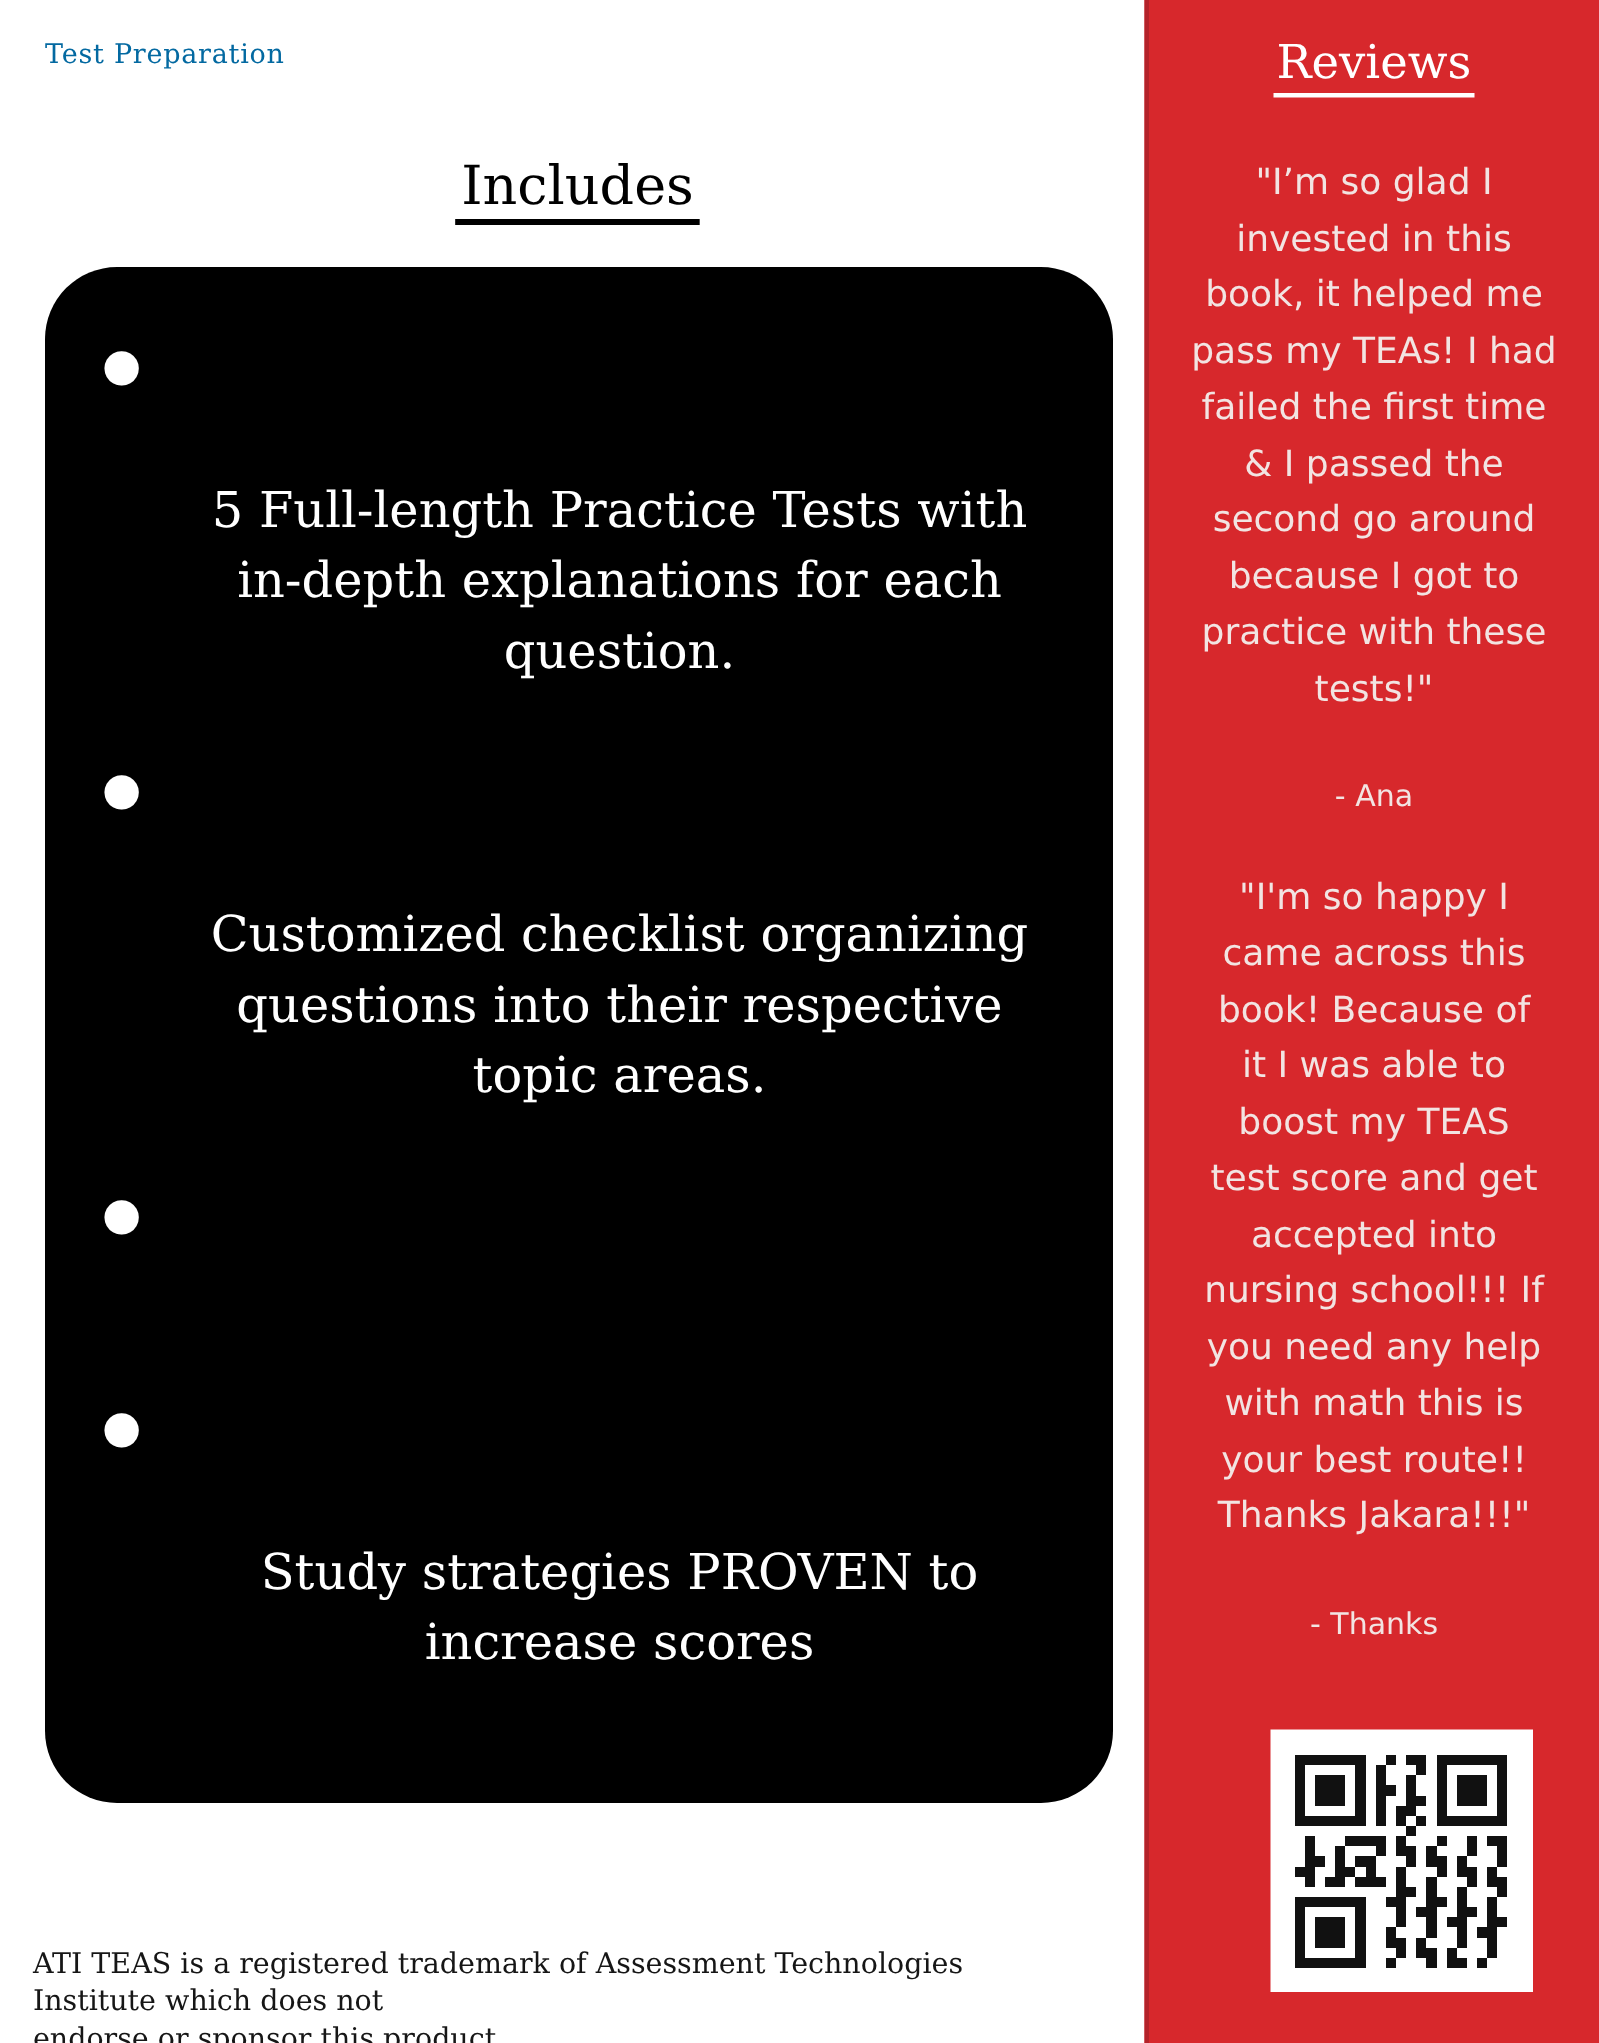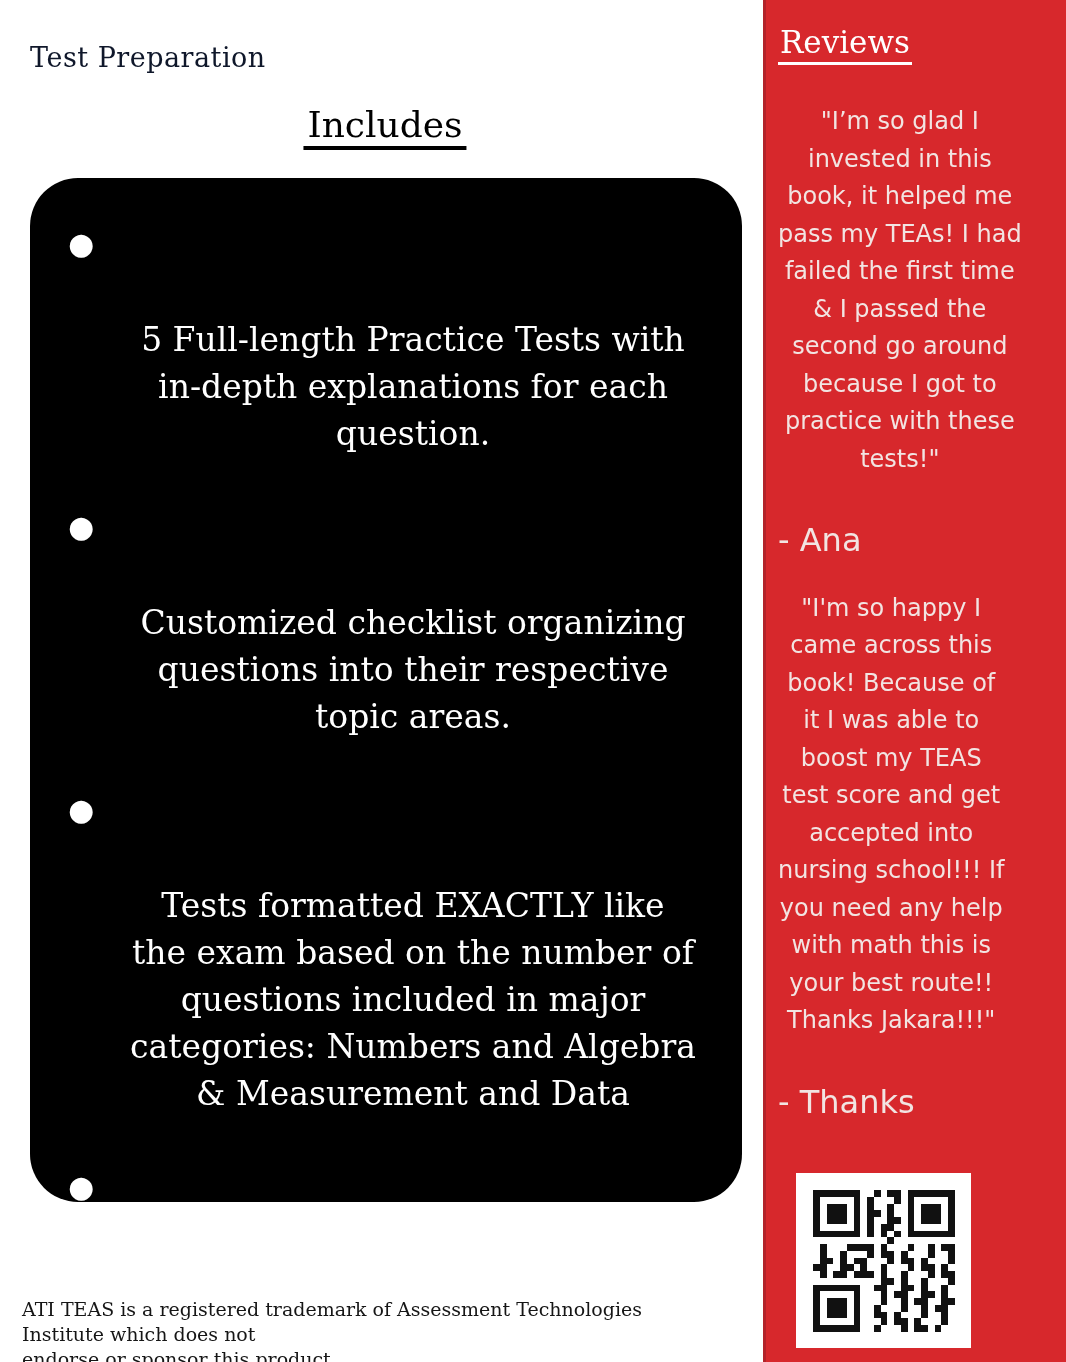--- a/index.html
+++ b/index.html
@@ -3,22 +3,22 @@
 <meta charset="utf-8">
 <style>
   * { margin:0; padding:0; box-sizing:border-box; }
   html,body { background:#e9e9e9; }
   .page {
     position:relative; width:1066px; height:1362px;
     background:#ffffff; overflow:hidden;
     font-family:"DejaVu Serif","Liberation Serif",serif;
   }
   .header-label {
-    position:absolute; left:30px; top:42px;
-    font-size:27px; color:#0f172a; letter-spacing:0.5px;
+    position:absolute; left:30px; top:26px;
+    font-size:18px; color:#0369a1; letter-spacing:0.5px;
   }
   .includes-title {
     position:absolute; left:385px; top:104px; transform:translateX(-50%);
     font-size:36px; color:#000;
     border-bottom:4px solid #000; padding:0 4px 1px 4px;
     white-space:nowrap;
   }
   .includes-box {
     position:absolute; left:30px; top:178px;
     width:712px; height:1024px;
@@ -40,37 +40,37 @@
     font-size:30px; color:#fff; line-height:47px;
   }
   .disclaimer {
     position:absolute; left:22px; top:1297px; width:700px;
     font-size:19px; line-height:25px; color:#161616;
     white-space:pre-line;
   }
   .reviews-panel {
     position:absolute; top:0; right:0; width:303px; height:1362px;
     background:#d7282c; border-left:3px solid #b3232a;
-    display:flex; flex-direction:column; align-items:flex-start;
+    display:flex; flex-direction:column; align-items:center;
     padding:24px 12px 0 12px;
     font-family:"DejaVu Sans","Liberation Sans",sans-serif;
   }
   .reviews-title {
     font-family:"DejaVu Serif","Liberation Serif",serif;
     font-size:31px; color:#ffffff;
     border-bottom:3px solid #ffffff; padding:0 2px 2px 2px;
     margin-bottom:38px; white-space:nowrap;
   }
   .review-text {
     color:#f2e4e2; font-size:24px; line-height:37.5px;
     text-align:center; white-space:pre-line;
   }
   .review-attribution {
-    color:#f2e4e2; font-size:32px; line-height:37.5px;
-    margin-top:44px; text-align:center;
+    color:#f2e4e2; font-size:20px; line-height:37.5px;
+    margin-top:34px; text-align:center;
   }
   .review-text.second { margin-top:30px; }
   .qr-box {
     position:relative; left:18px; margin-top:52px;
     width:175px; height:175px; background:#ffffff;
     display:flex; align-items:center; justify-content:center;
     flex:0 0 auto;
   }
   .qr-box svg { width:142px; height:142px; display:block; }
 </style>
@@ -92,25 +92,20 @@
 question.</span>
       </li>
       <li>
         <span class="bullet-dot">●</span>
         <span>Customized checklist organizing
 questions into their respective
 topic areas.</span>
       </li>
       <li>
         <span class="bullet-dot">●</span>
-        <span>Tests formatted EXACTLY like
-the exam based on the number of
-questions included in major
-categories: Numbers and Algebra
-&amp; Measurement and Data</span>
       </li>
       <li>
         <span class="bullet-dot">●</span>
         <span>Study strategies PROVEN to
 increase scores</span>
       </li>
 
     </ul>
   </div>
 

